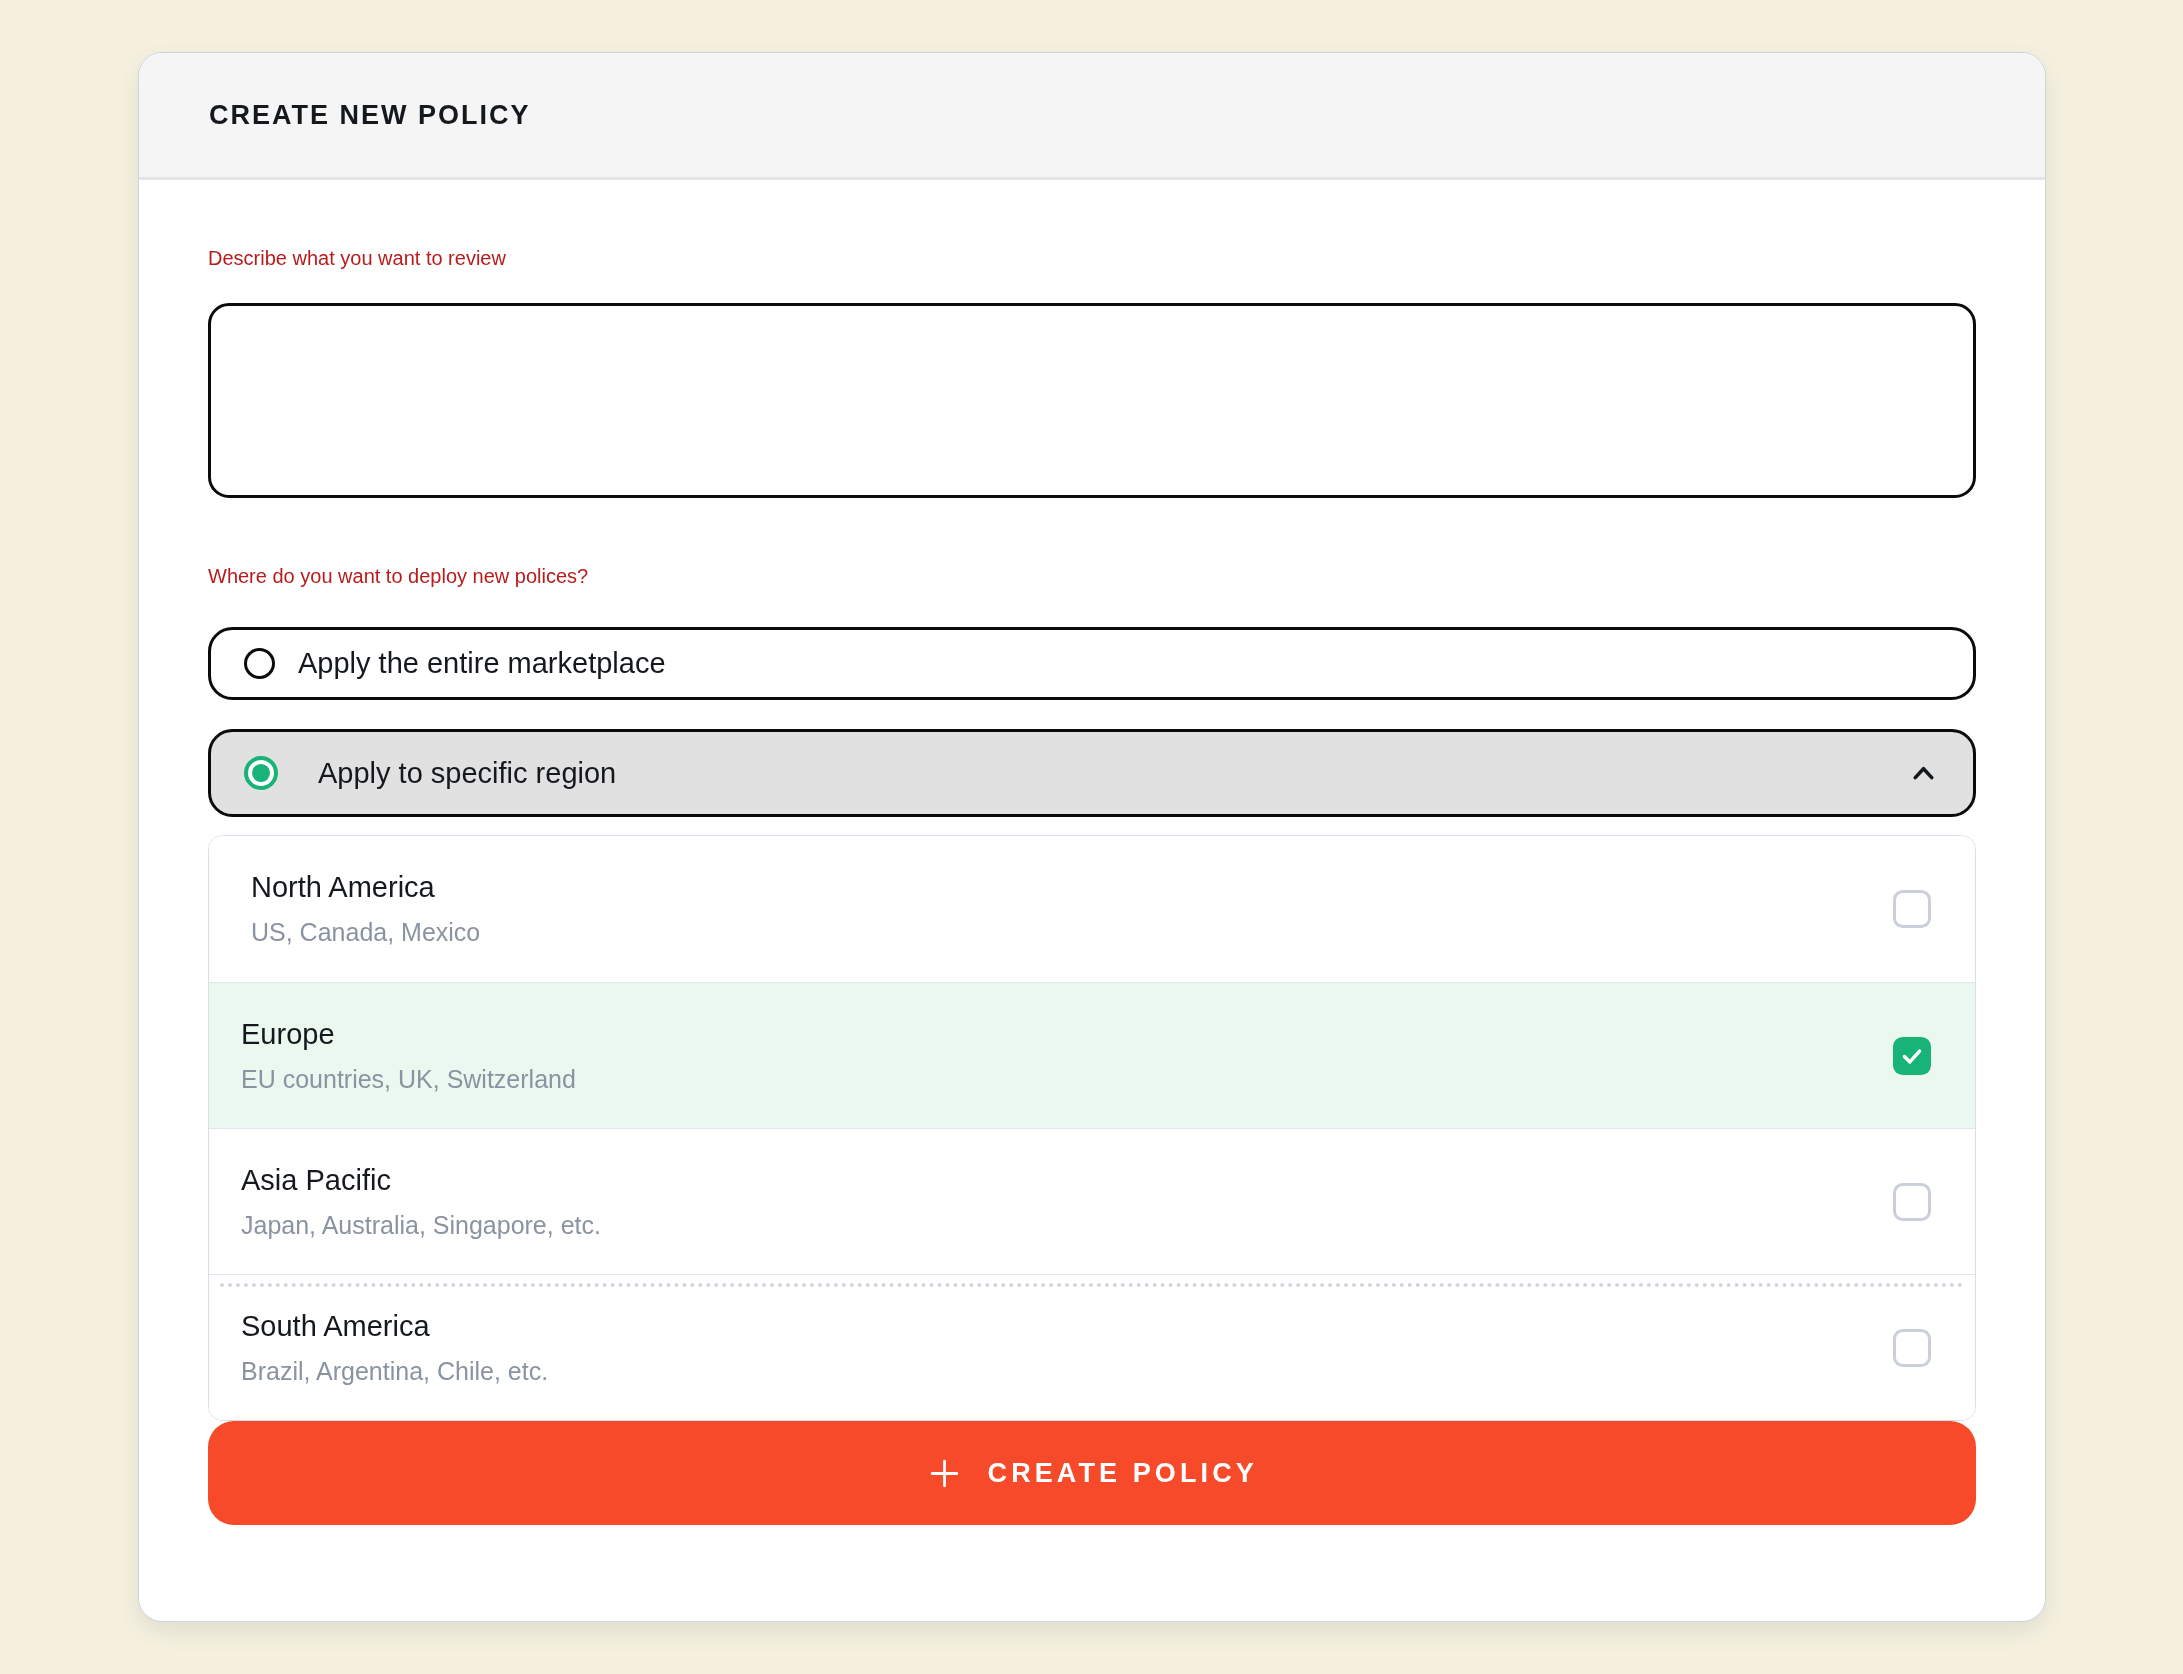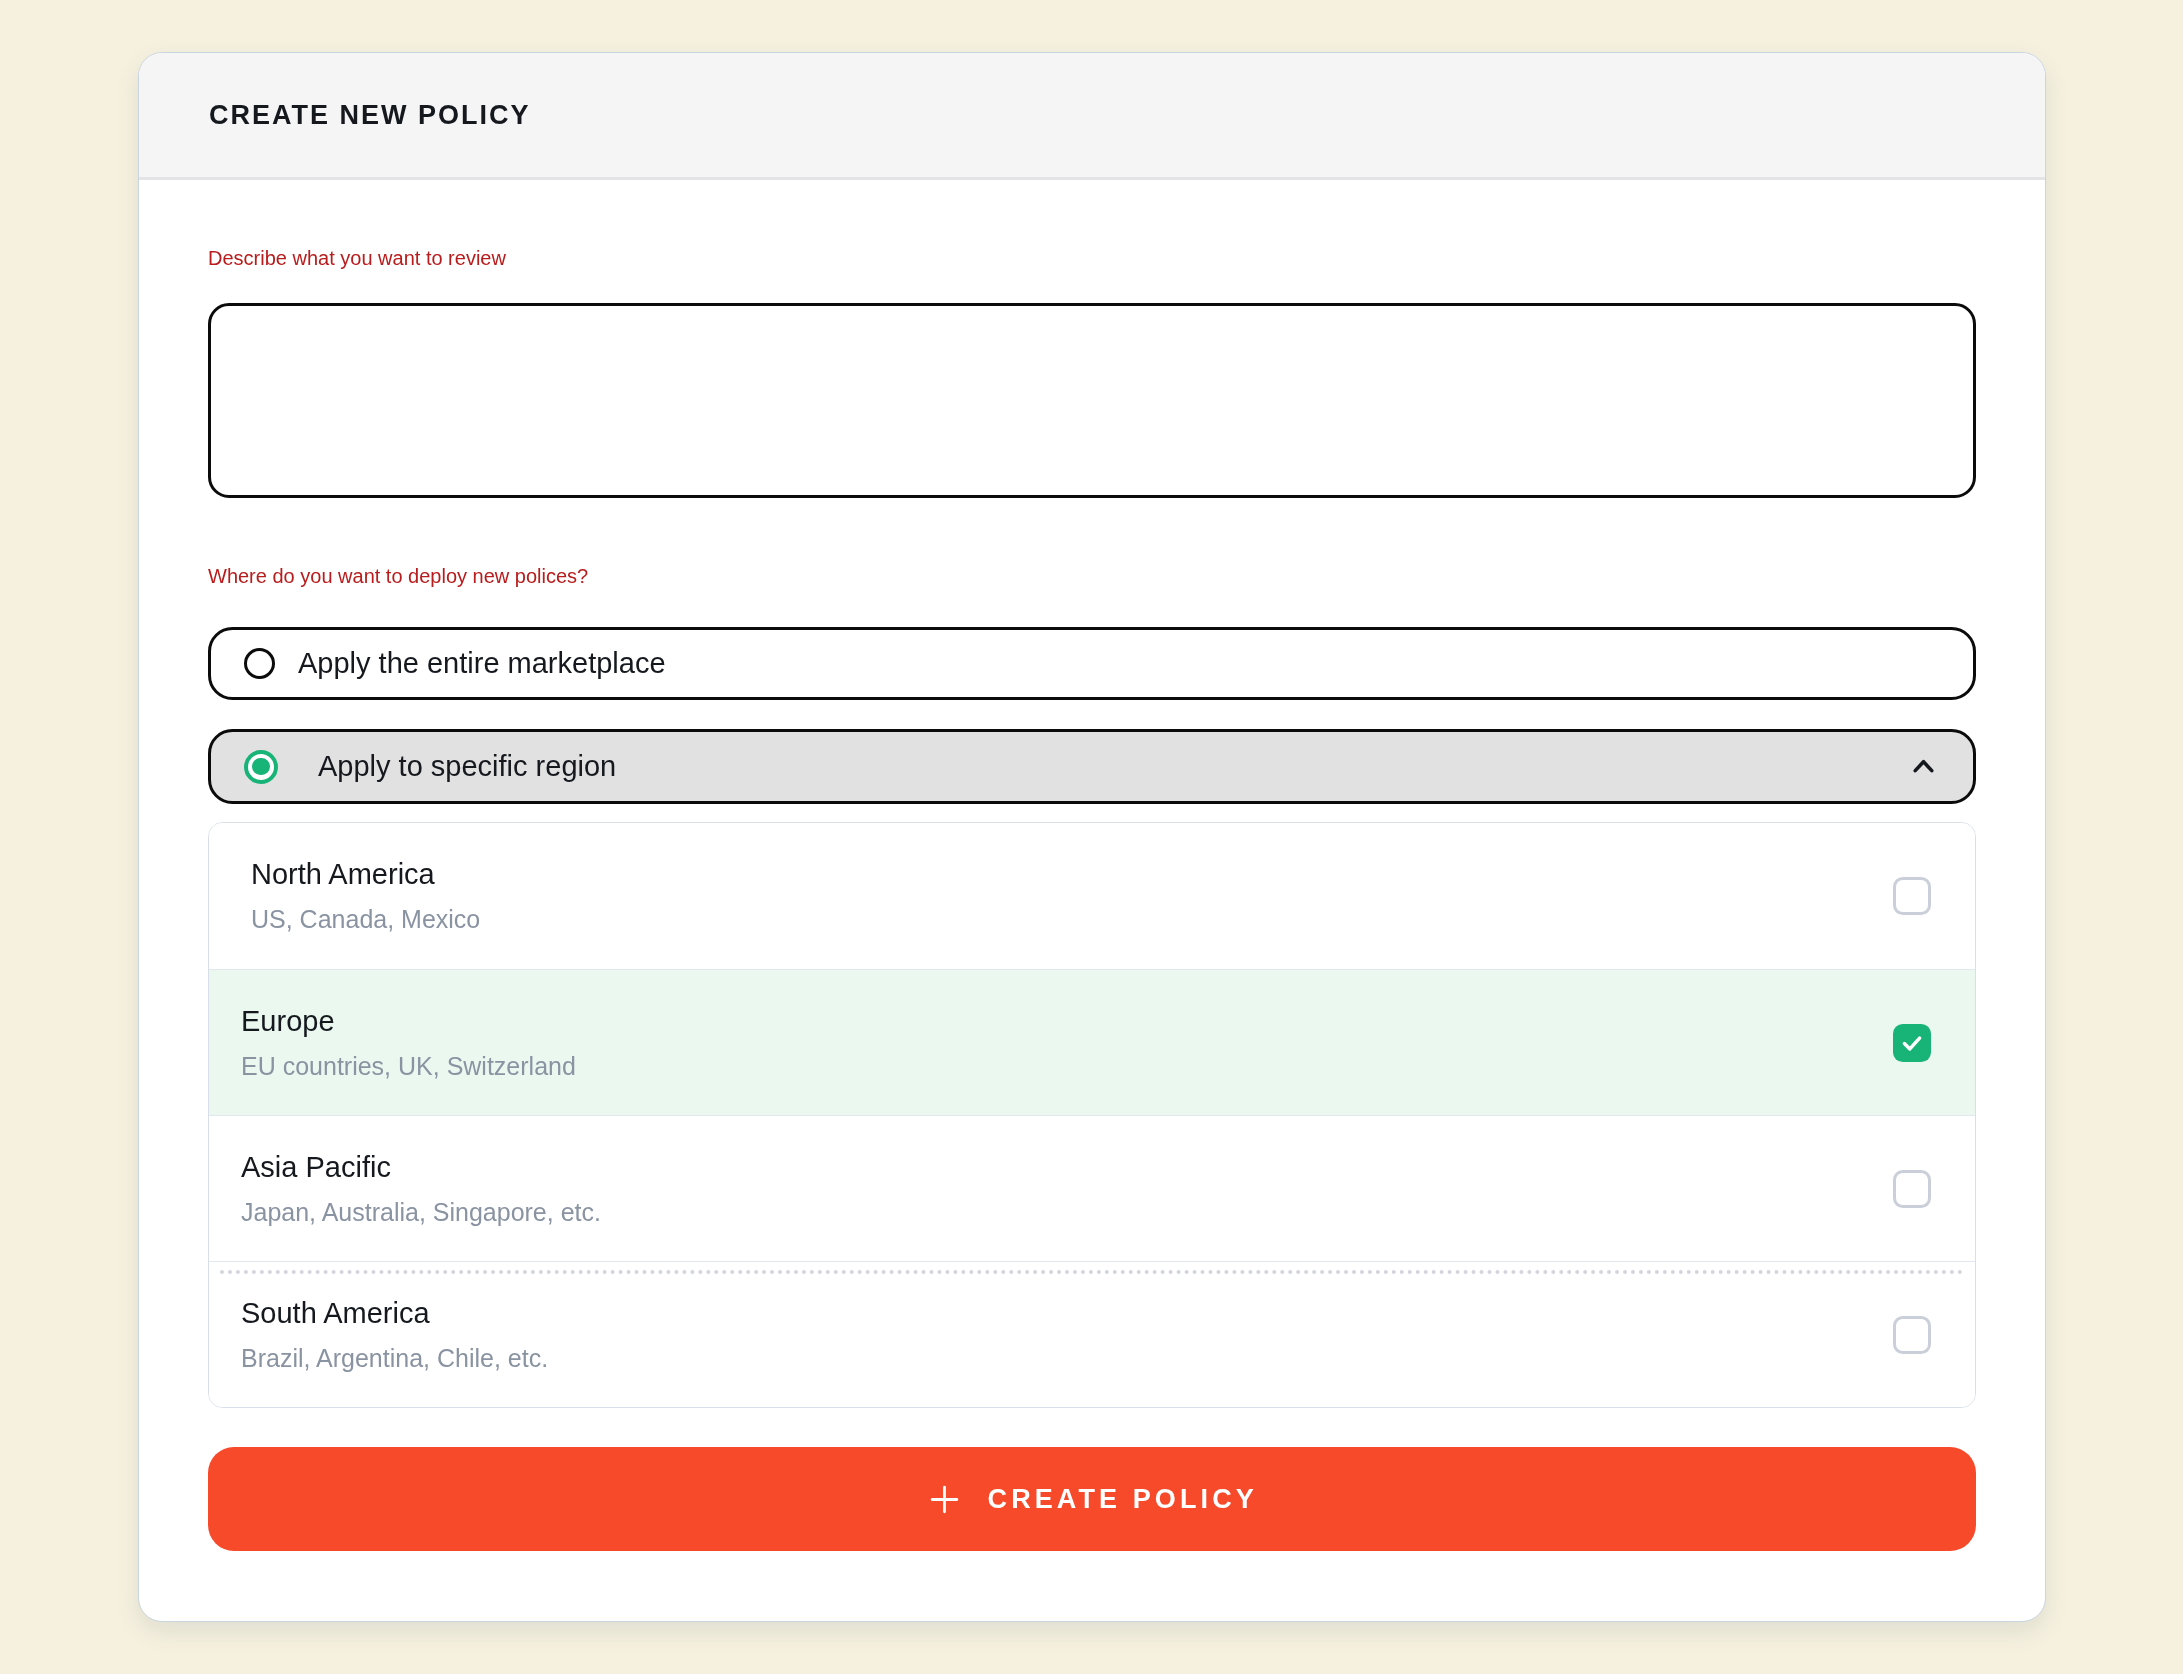--- a/index.html
+++ b/index.html
@@ -55,21 +55,21 @@
     height: 73px;
     border: 3.3px solid #0B0B0C;
     border-radius: 24.4px;
     background: #FFFFFF;
     display: flex; align-items: center;
     gap: 23px;
     padding: 0 33px;
     cursor: pointer;
   }
   .option + .option { margin-top: 29px; }
-  .option.option--active { background: #E1E1E2; height: 75px; gap: 40px; }
+  .option.option--active { background: #E1E1E2; height: 88px; gap: 40px; }
 
   .radio {
     width: 31px; height: 31px;
     border-radius: 50%;
     border: 3.7px solid #0B0B0C;
     background: #FFFFFF;
     flex: 0 0 auto;
     position: relative;
   }
   .radio.radio--selected {
@@ -119,21 +119,20 @@
     border-radius: 9.8px;
     background: #FFFFFF;
     flex: 0 0 auto;
     display: flex; align-items: center; justify-content: center;
   }
   .checkbox svg { display: none; }
   .checkbox.checked { border: none; background: #18B377; }
   .checkbox.checked svg { display: block; }
 
   .create-btn {
-    margin-top: 39px;
     width: 100%; height: 104px;
     border: none;
     border-radius: 26px;
     background: #F64A2B;
     color: #FFFFFF;
     font-family: inherit;
     font-size: 27px;
     font-weight: 700;
     letter-spacing: 4.1px;
     display: flex; align-items: center; justify-content: center;

